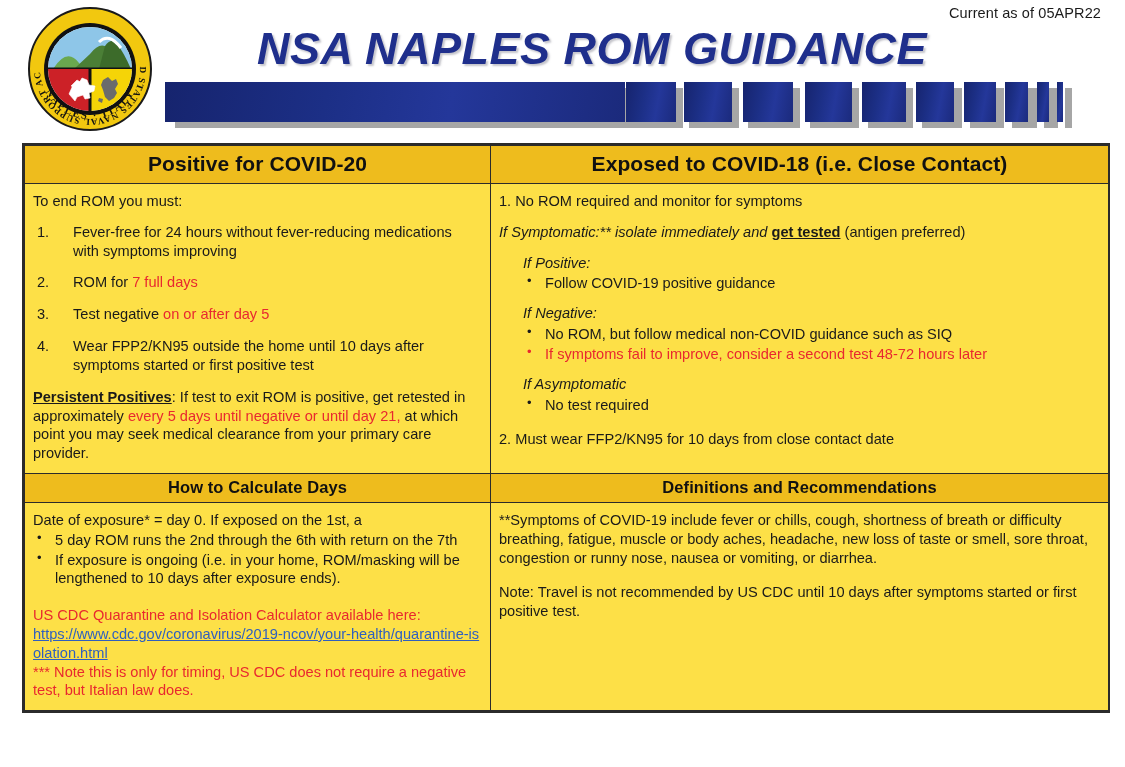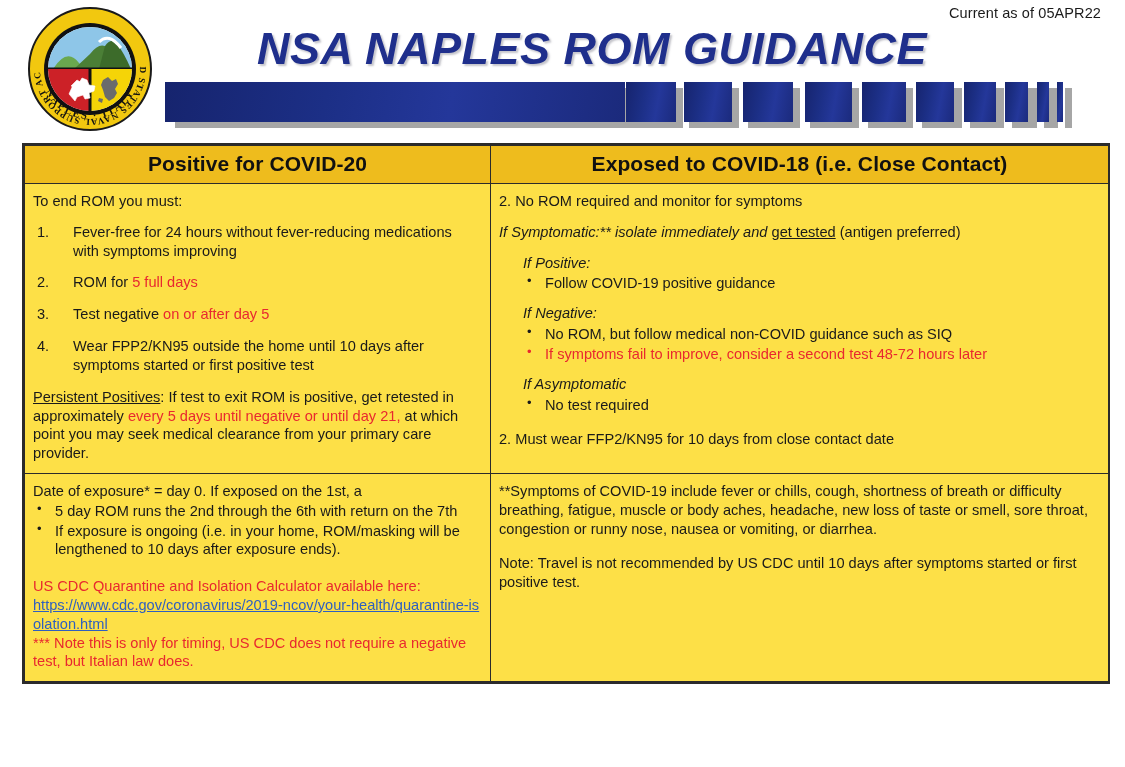--- a/index.html
+++ b/index.html
@@ -119,21 +119,21 @@
   }
   table.guide td {
     padding: 8px 10px 10px 8px;
     font-size: 14.6px;
     line-height: 1.29;
     color: #1a1a1a;
   }
 
   
   .red { color: #e8282f; }
-  .bold { font-weight: normal; margin-top: 38px; }
+  .bold { font-weight: bold; margin-top: 38px; }
   .ital { font-style: italic; }
   .uline { text-decoration: underline; }
   .blue-link {
     color: #2f5fc0;
     text-decoration: underline;
     word-break: break-all;
   }
 
   p.blk { margin: 0 0 12px 0; }
   p.nomar { margin: 0; }
@@ -277,39 +277,39 @@
     <td>
       <p class="blk">To end ROM you must:</p>
 
       <ol class="numlist">
         <li>
           <span class="num">1.</span>
           <span>Fever-free for 24 hours without fever-reducing medications with symptoms improving</span>
         </li>
         <li>
           <span class="num">2.</span>
-          <span>ROM for </span><span class="red">5 full days</span>
+          <span>ROM for </span><span class="red">7 full days</span>
         </li>
         <li>
           <span class="num">3.</span>
           <span>Test negative </span><span class="red">on or after day 5</span>
         </li>
         <li>
           <span class="num">4.</span>
           <span>Wear FPP2/KN95 outside the home until 10 days after symptoms started or first positive test</span>
         </li>
       </ol>
 
       <p class="nomar" style="margin-top:2px;">
         <span class="bold uline">Persistent Positives</span><span>: If test to exit ROM is positive, get retested in approximately </span><span class="red">every 5 days until negative or until day 21,</span><span> at which point you may seek medical clearance from your primary care provider.</span>
       </p>
     </td>
 
     <td>
-      <p class="blk">2. No ROM required and monitor for symptoms</p>
+      <p class="blk">1. No ROM required and monitor for symptoms</p>
 
       <p class="blk">
         <span class="ital">If Symptomatic:** isolate immediately and </span><span class="bold uline">get tested</span><span> (antigen preferred)</span>
       </p>
 
       <div class="indent-blk">
 
         <div class="grp">
           <div class="grp-title">If Positive:</div>
           <ul class="plainbul">
@@ -330,20 +330,24 @@
           <ul class="plainbul">
             <li>No test required</li>
           </ul>
         </div>
       </div>
 
       <p class="nomar" style="margin-top:16px;">2. Must wear FFP2/KN95 for 10 days from close contact date</p>
     </td>
   </tr>
 
+  <tr>
+    <th class="sub">How to Calculate Days</th>
+    <th class="sub">Definitions and Recommendations</th>
+  </tr>
 
   <tr>
 
     <td class="lc-bottom">
       <p class="nomar">Date of exposure* = day 0. If exposed on the 1st, a</p>
       <ul class="plainbul" style="margin-top:1px;">
         <li>5 day ROM runs the 2nd through the 6th  with return on the 7th</li>
         <li>If exposure is ongoing (i.e. in your home, ROM/masking will be lengthened to 10 days after exposure ends).</li>
       </ul>
 

